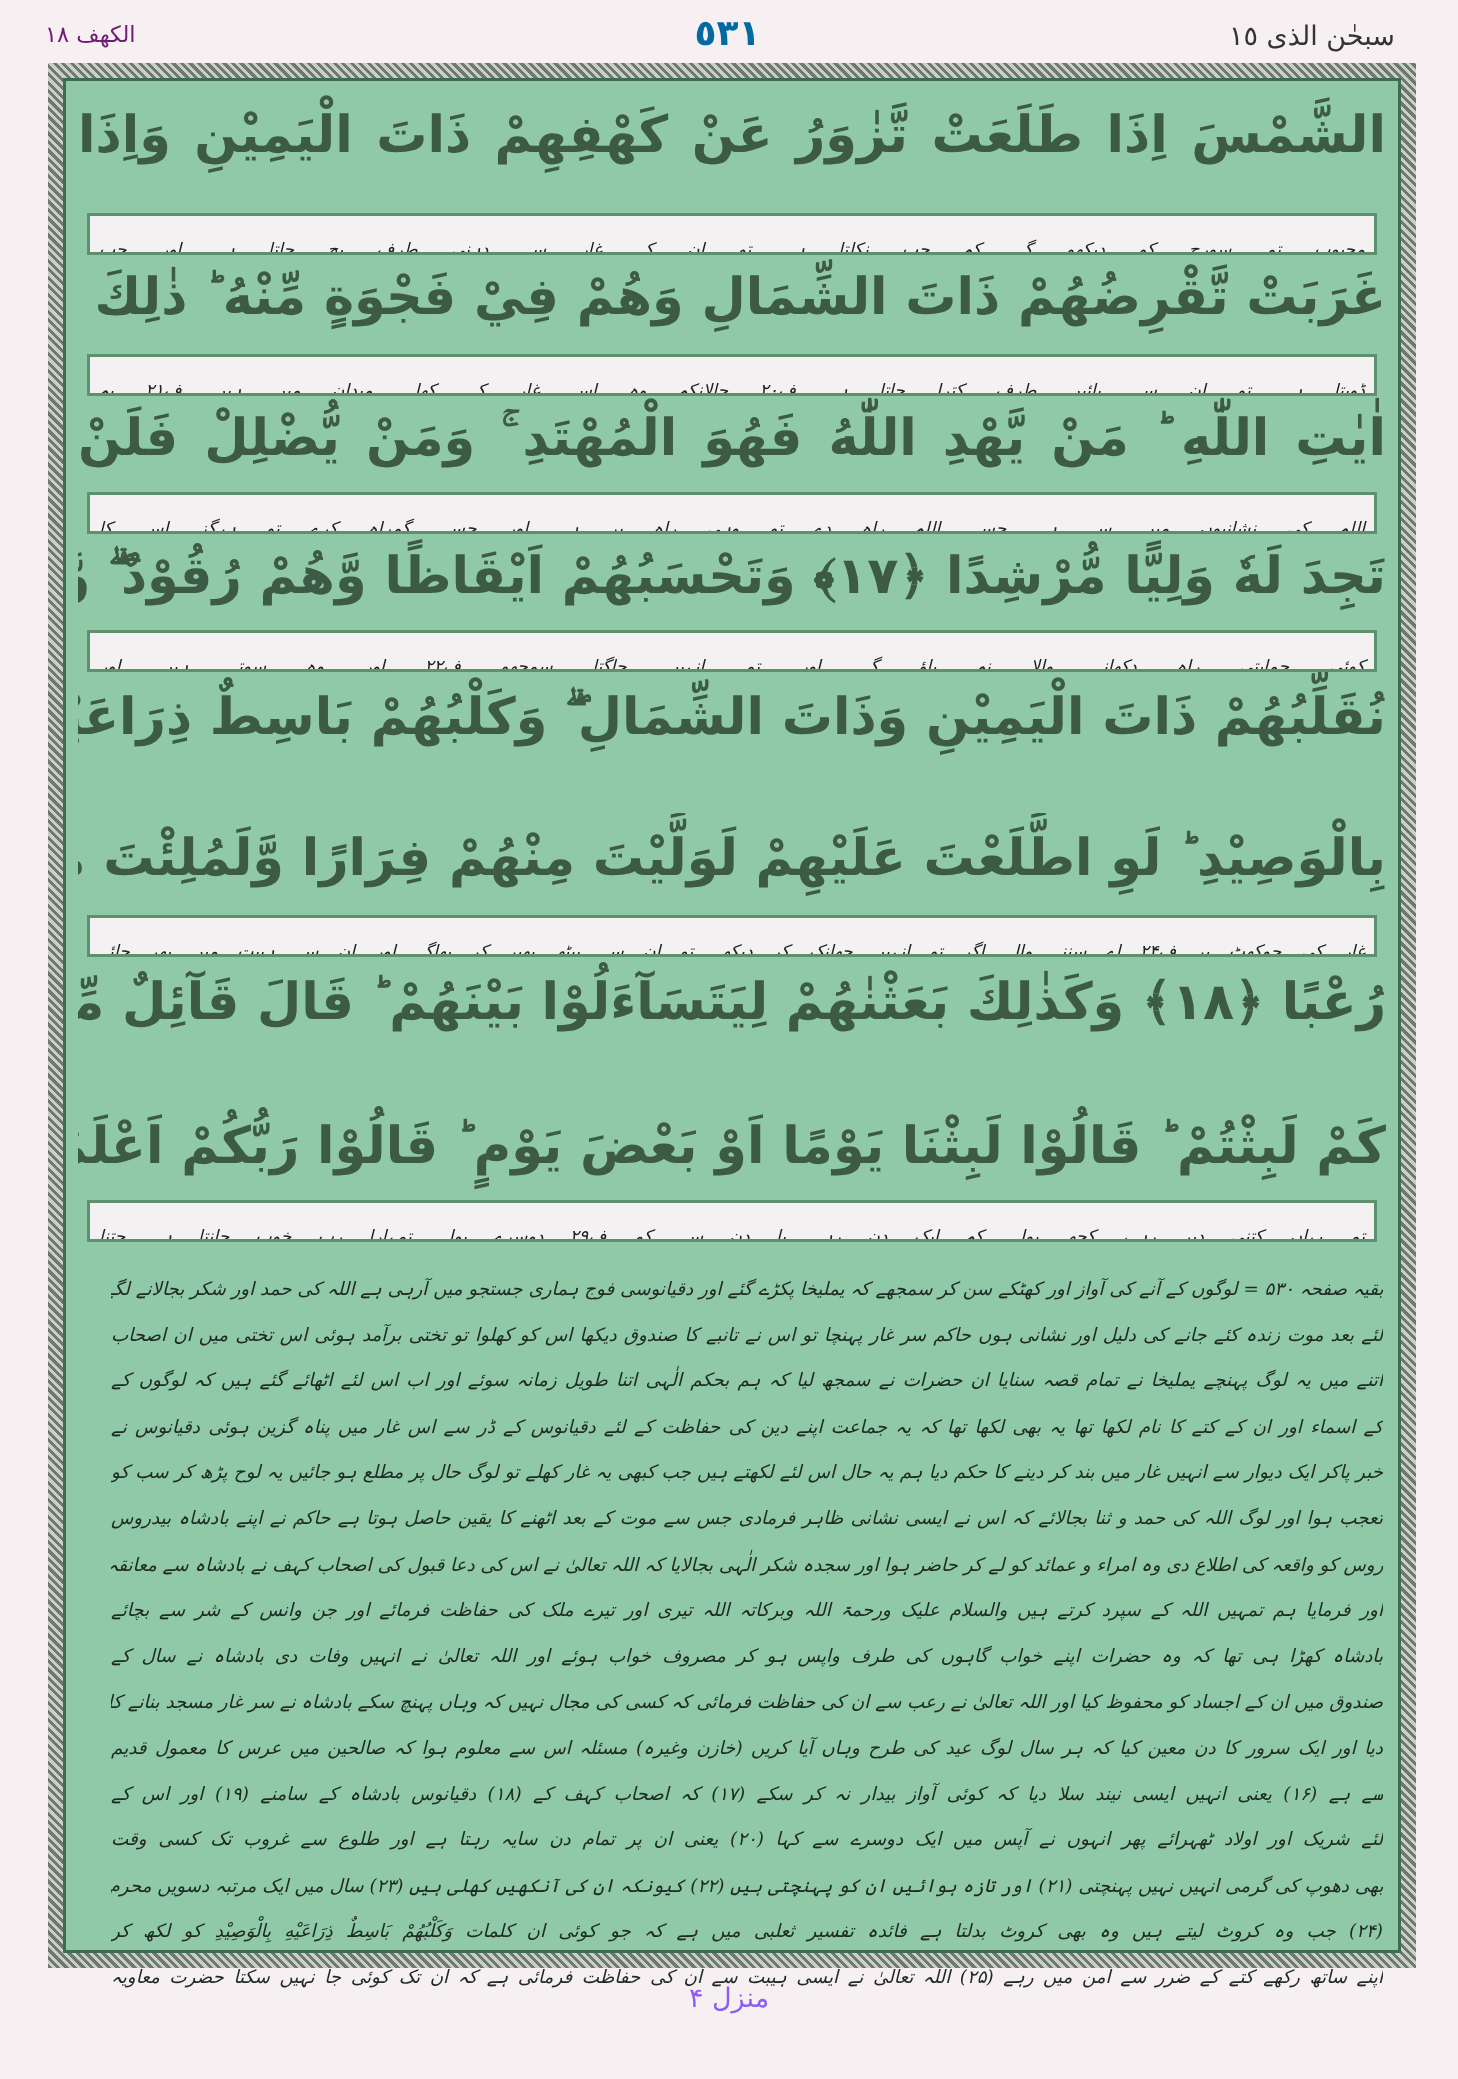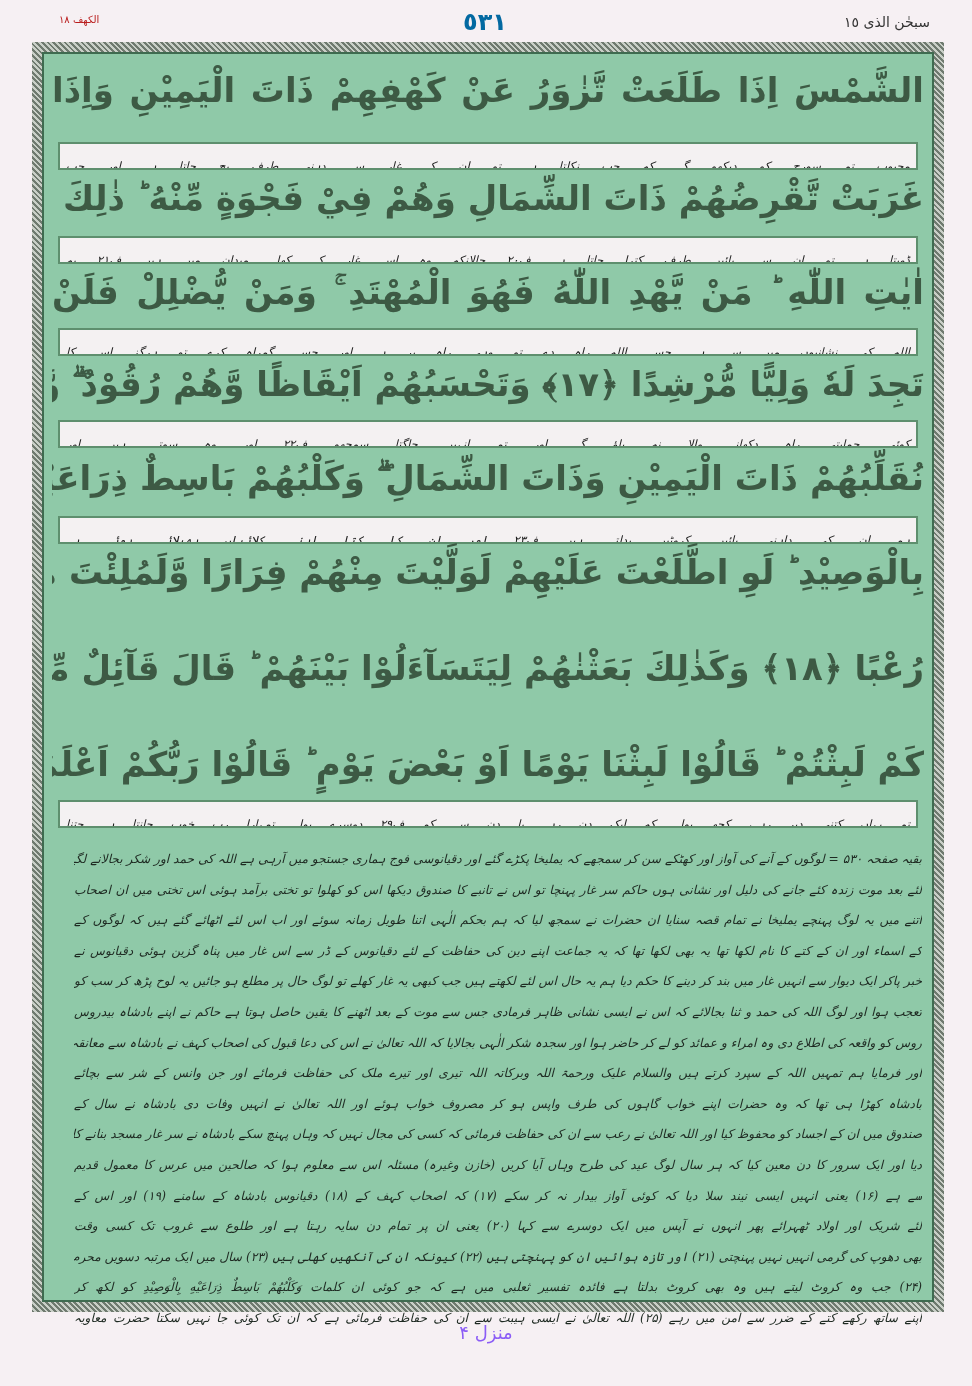--- a/index.html
+++ b/index.html
@@ -4,22 +4,22 @@
   <style>
     html, body { margin:0; padding:0; }
     body {
       width:972px; height:1386px; background:#f6f0f3; position:relative; overflow:hidden;
       font-family:"DejaVu Sans", sans-serif;
     }
     .header {
       position:absolute; top:10px; left:30px; width:910px; height:28px;
       direction:rtl; font-family:"DejaVu Sans", sans-serif;
     }
-    .header .left-title { position:absolute; left:0; top:4px; font-size:10px; color:#b91c1c;margin-left:29px; }
-    .header .right-title { position:absolute; right:10px; top:4px; font-size:14px; color:#333; }
+    .header .left-title { position:absolute; left:0; top:4px; font-size:15px; color:#701a75; }
+    .header .right-title { position:absolute; right:10px; top:4px; font-size:18px; color:#333; }
     .header .page-num { position:absolute; left:50%; transform:translateX(-50%); top:-2px; font-size:24px; font-weight:bold; color:#0369a1; }
 
     .frame {
       position:absolute; left:32px; top:42px; width:912px; height:1270px;
       background:
         repeating-linear-gradient(45deg, #6f7a6f 0 2px, #c9cfc7 2px 4px),
         #7a857a;
       box-sizing:border-box;
     }
     .inner {
@@ -73,23 +73,23 @@
       <div class="arabic-line" style="top:114px">غَرَبَتْ تَّقْرِضُهُمْ ذَاتَ الشِّمَالِ وَهُمْ فِيْ فَجْوَةٍ مِّنْهُ ؕ ذٰلِكَ مِنْ</div>
       <div class="trans-line" style="top:182px">ڈوبتا ہے تو ان سے بائیں طرف کترا جاتا ہے ف۲۰ حالانکہ وہ اس غار کے کھلے میدان میں ہیں ف۲۱ یہ</div>
 
       <div class="arabic-line" style="top:208px">اٰيٰتِ اللّٰهِ ؕ مَنْ يَّهْدِ اللّٰهُ فَهُوَ الْمُهْتَدِ ۚ وَمَنْ يُّضْلِلْ فَلَنْ</div>
       <div class="trans-line" style="top:274px">اللہ کی نشانیوں میں سے ہے جسے اللہ راہ دے تو وہی راہ پر ہے اور جسے گمراہ کرے تو ہرگز اس کا</div>
 
       <div class="arabic-line" style="top:300px">تَجِدَ لَهٗ وَلِيًّا مُّرْشِدًا ﴿۱۷﴾ وَتَحْسَبُهُمْ اَيْقَاظًا وَّهُمْ رُقُوْدٌ ۖۗ وَّ</div>
       <div class="trans-line" style="top:366px">کوئی حمایتی راہ دکھانے والا نہ پاؤ گے اور تم انہیں جاگتا سمجھو ف۲۲ اور وہ سوتے ہیں اور</div>
 
       <div class="arabic-line" style="top:394px">نُقَلِّبُهُمْ ذَاتَ الْيَمِيْنِ وَذَاتَ الشِّمَالِ ۖۗ وَكَلْبُهُمْ بَاسِطٌ ذِرَاعَيْهِ</div>
-      <div class="trans-line" style="top:462px">ہم ان کی داہنی بائیں کروٹیں بدلتے ہیں ف۲۳ اور ان کا کتا اپنی کلائیاں پھیلائے ہوئے ہے</div>
 
       <div class="arabic-line" style="top:488px">بِالْوَصِيْدِ ؕ لَوِ اطَّلَعْتَ عَلَيْهِمْ لَوَلَّيْتَ مِنْهُمْ فِرَارًا وَّلَمُلِئْتَ مِنْهُمْ</div>
+      <div class="trans-line" style="top:556px">غار کی چوکھٹ پر ف۲۴ اے سننے والے اگر تو انہیں جھانک کر دیکھے تو ان سے پیٹھ پھیر کر بھاگے اور ان سے ہیبت میں بھر جائے</div>
 
       <div class="arabic-line" style="top:584px">رُعْبًا ﴿۱۸﴾ وَكَذٰلِكَ بَعَثْنٰهُمْ لِيَتَسَآءَلُوْا بَيْنَهُمْ ؕ قَالَ قَآئِلٌ مِّنْهُمْ</div>
 
       <div class="arabic-line" style="top:680px">كَمْ لَبِثْتُمْ ؕ قَالُوْا لَبِثْنَا يَوْمًا اَوْ بَعْضَ يَوْمٍ ؕ قَالُوْا رَبُّكُمْ اَعْلَمُ بِمَا</div>
       <div class="trans-line" style="top:746px">تم یہاں کتنی دیر رہے، کچھ بولے کہ ایک دن رہے یا دن سے کم ف۲۹ دوسرے بولے تمہارا رب خوب جانتا ہے جتنا</div>
     </div>
 
     <div class="commentary">
       <p>بقیہ صفحہ ۵۳۰ = لوگوں کے آنے کی آواز اور کھٹکے سن کر سمجھے کہ یملیخا پکڑے گئے اور دقیانوسی فوج ہماری جستجو میں آرہی ہے اللہ کی حمد اور شکر بجالانے لگے</p>
       <p>لئے بعد موت زندہ کئے جانے کی دلیل اور نشانی ہوں حاکم سر غار پہنچا تو اس نے تانبے کا صندوق دیکھا اس کو کھلوا تو تختی برآمد ہوئی اس تختی میں ان اصحاب</p>

